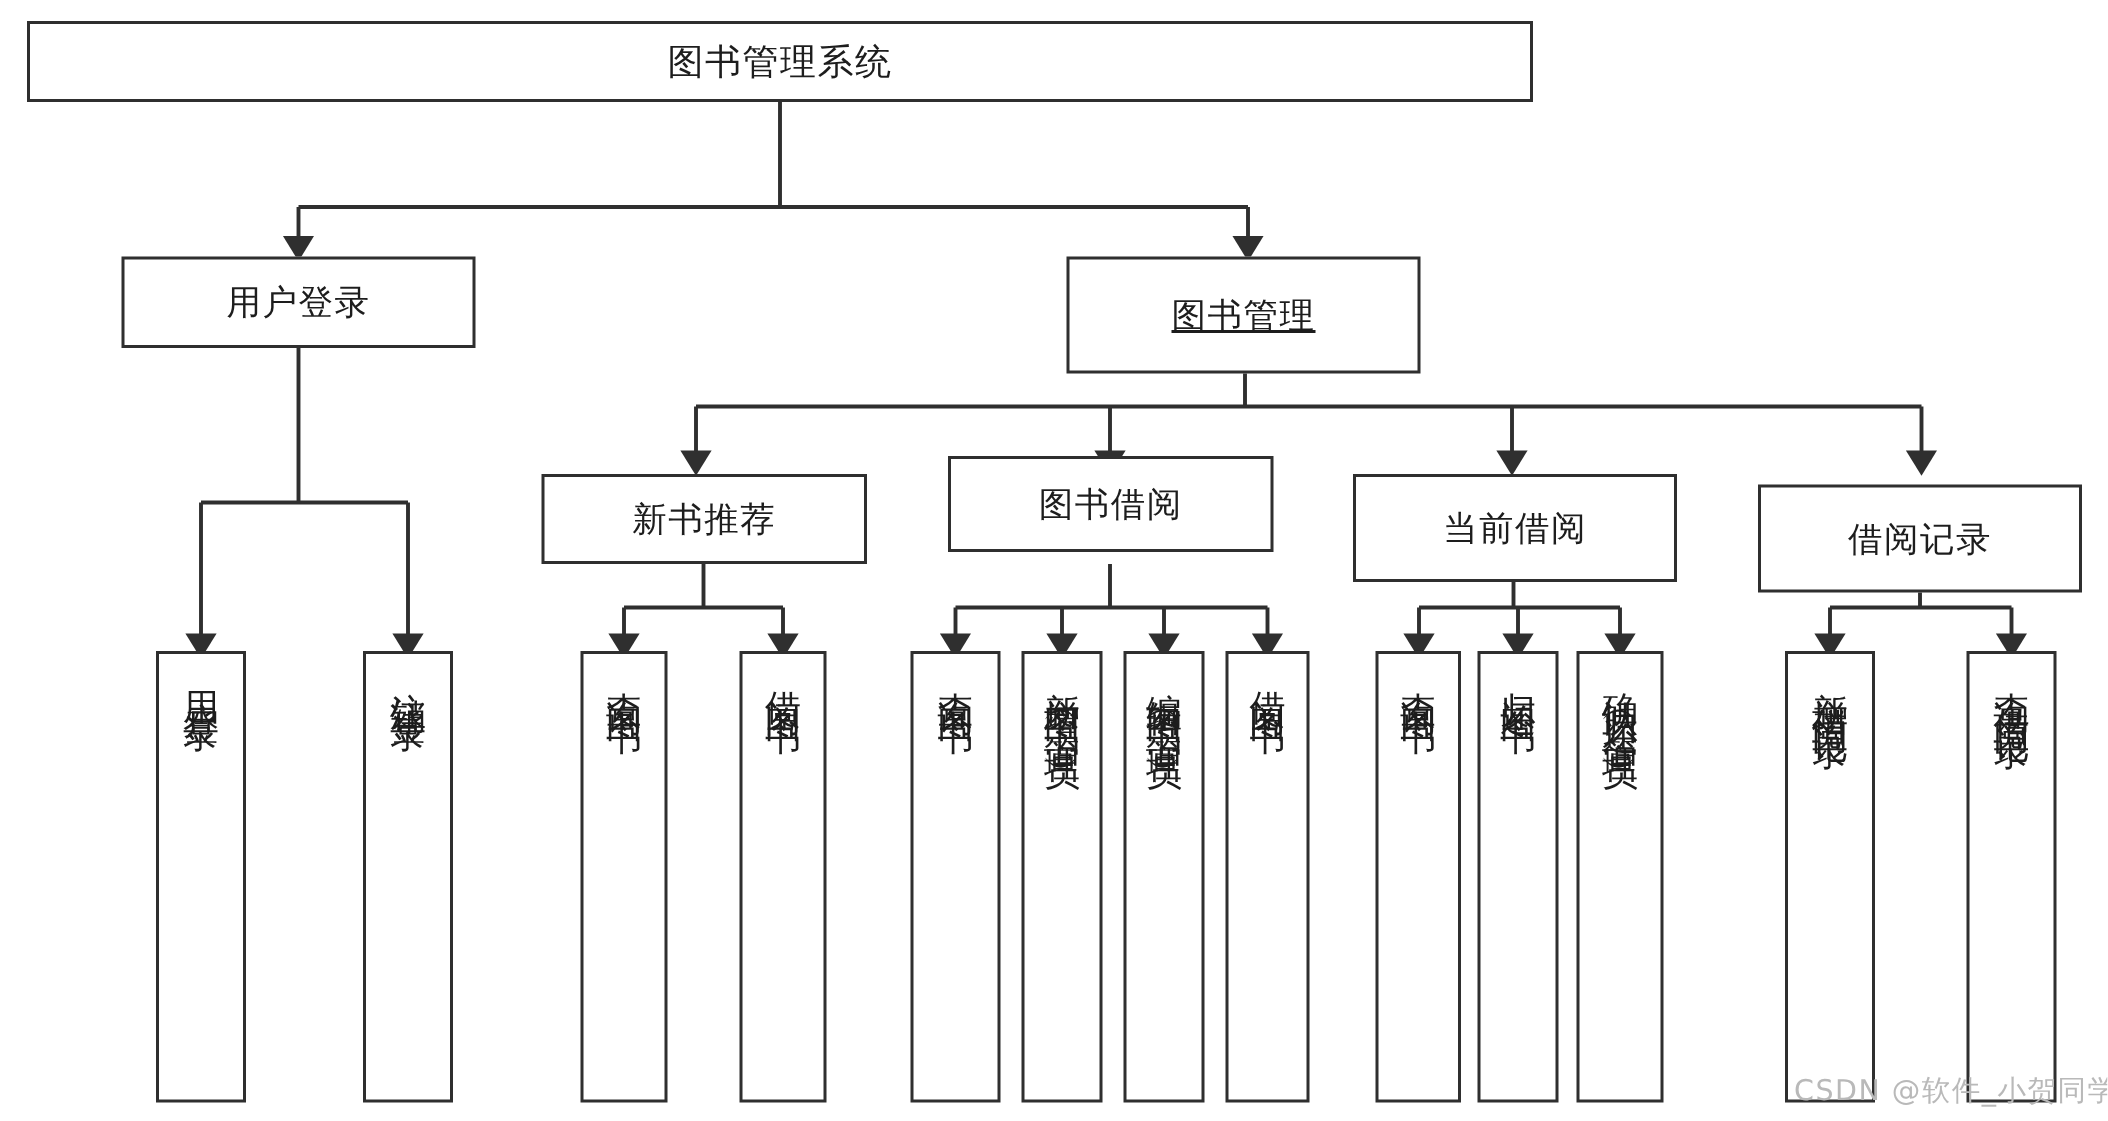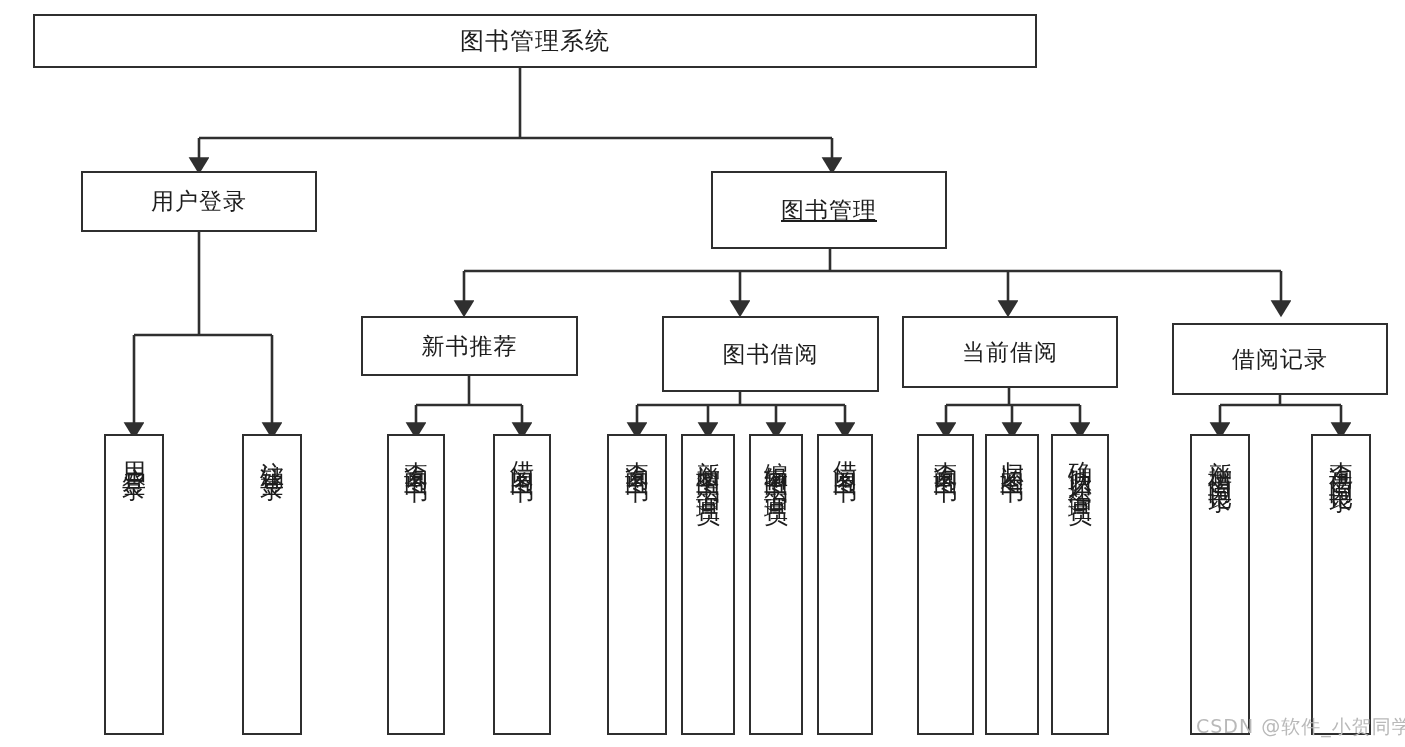--- a/index.html
+++ b/index.html
@@ -95,35 +95,35 @@
       <path d="M1012,405 L1012,428" marker-end="url(#arrow)"></path>
       <path d="M1080,405 L1080,428" marker-end="url(#arrow)"></path>
 
       <path d="M1280,376 L1280,405"></path>
       <path d="M1220,405 L1341,405"></path>
       <path d="M1220,405 L1220,428" marker-end="url(#arrow)"></path>
       <path d="M1341,405 L1341,428" marker-end="url(#arrow)"></path>
     </g>
   </svg>
 
-  <div class="node h root" style="left:18px;top:14px;width:1004px;height:54px;margin-left:15px;">
+  <div class="node h root" style="left:18px;top:14px;width:1004px;height:54px;">
     <span>图书管理系统</span>
   </div>
 
   <div class="node h" style="left:81px;top:171px;width:236px;height:61px;">
     <span>用户登录</span>
   </div>
   <div class="node h" style="left:711px;top:171px;width:236px;height:78px;text-decoration:underline;">
     <span>图书管理</span>
   </div>
 
   <div class="node h" style="left:361px;top:316px;width:217px;height:60px;justify-content:center;">
     <span>新书推荐</span>
   </div>
-  <div class="node h" style="left:632px;top:316px;width:217px;height:76px;margin-left:30px;">
+  <div class="node h" style="left:632px;top:304px;width:217px;height:64px;">
     <span>图书借阅</span>
   </div>
   <div class="node h" style="left:902px;top:316px;width:216px;height:72px;">
     <span>当前借阅</span>
   </div>
   <div class="node h" style="left:1172px;top:323px;width:216px;height:72px;">
     <span>借阅记录</span>
   </div>
 
   <div class="node v" style="left:104px;top:434px;width:60px;height:301px;">

